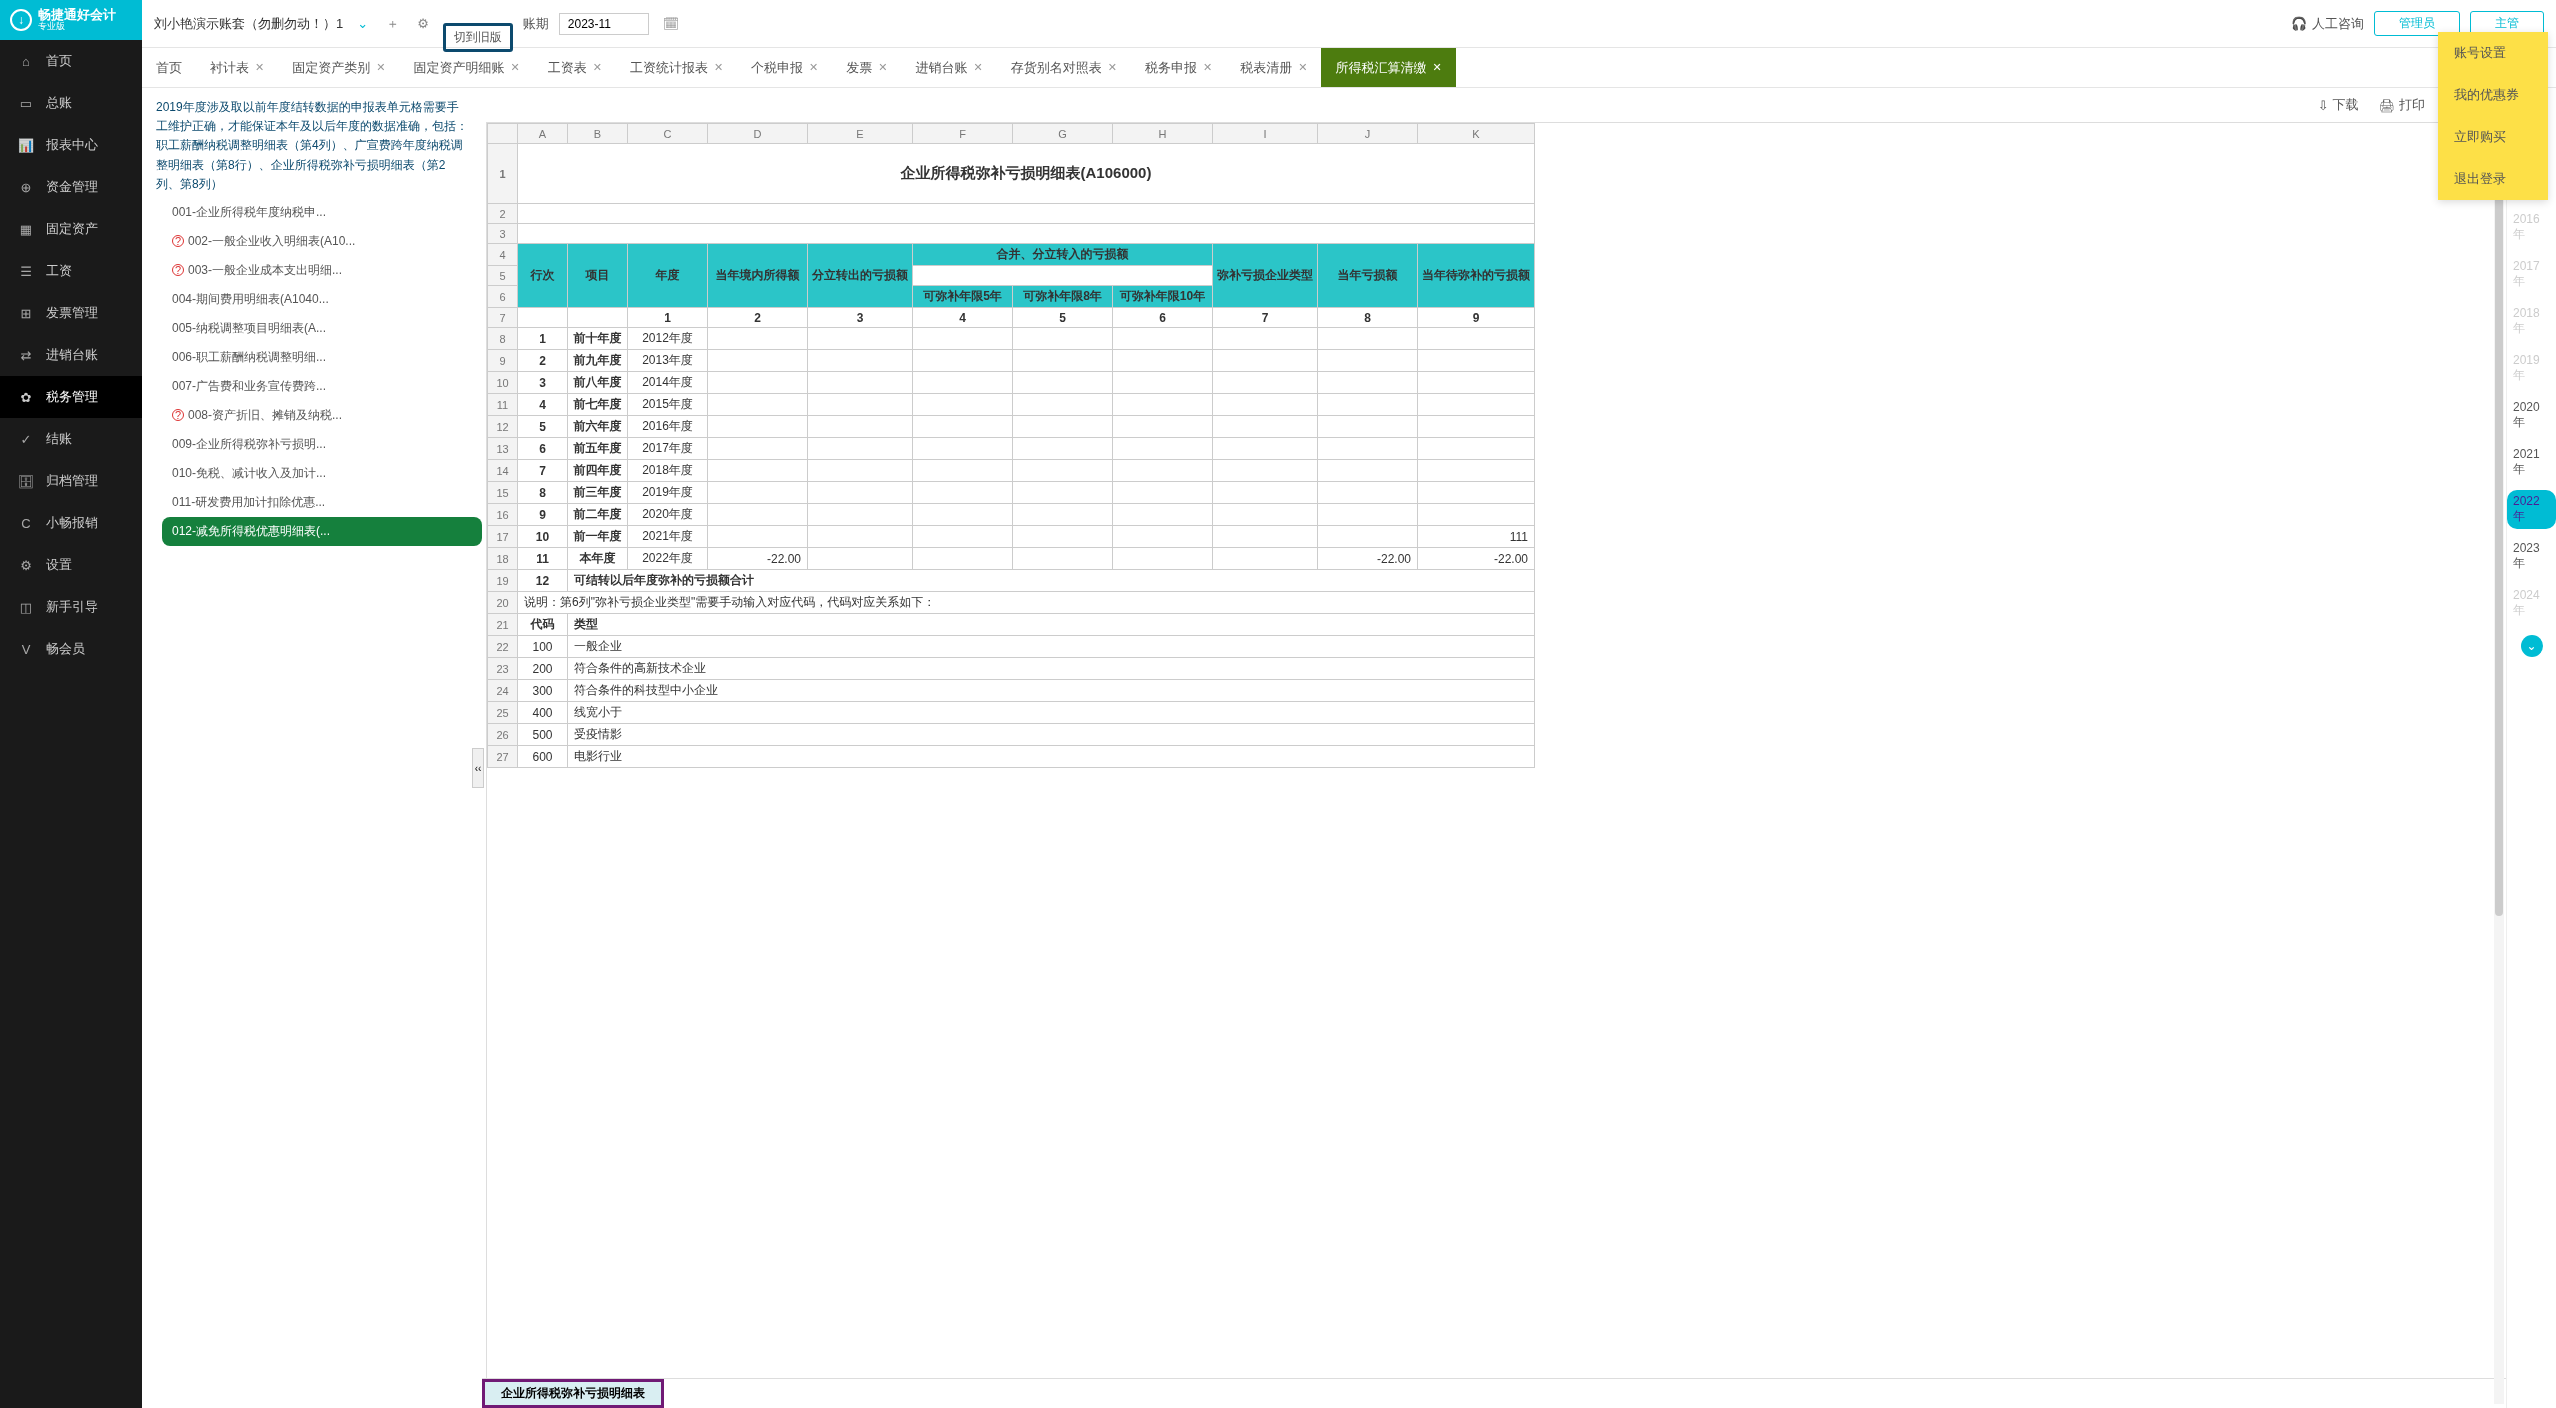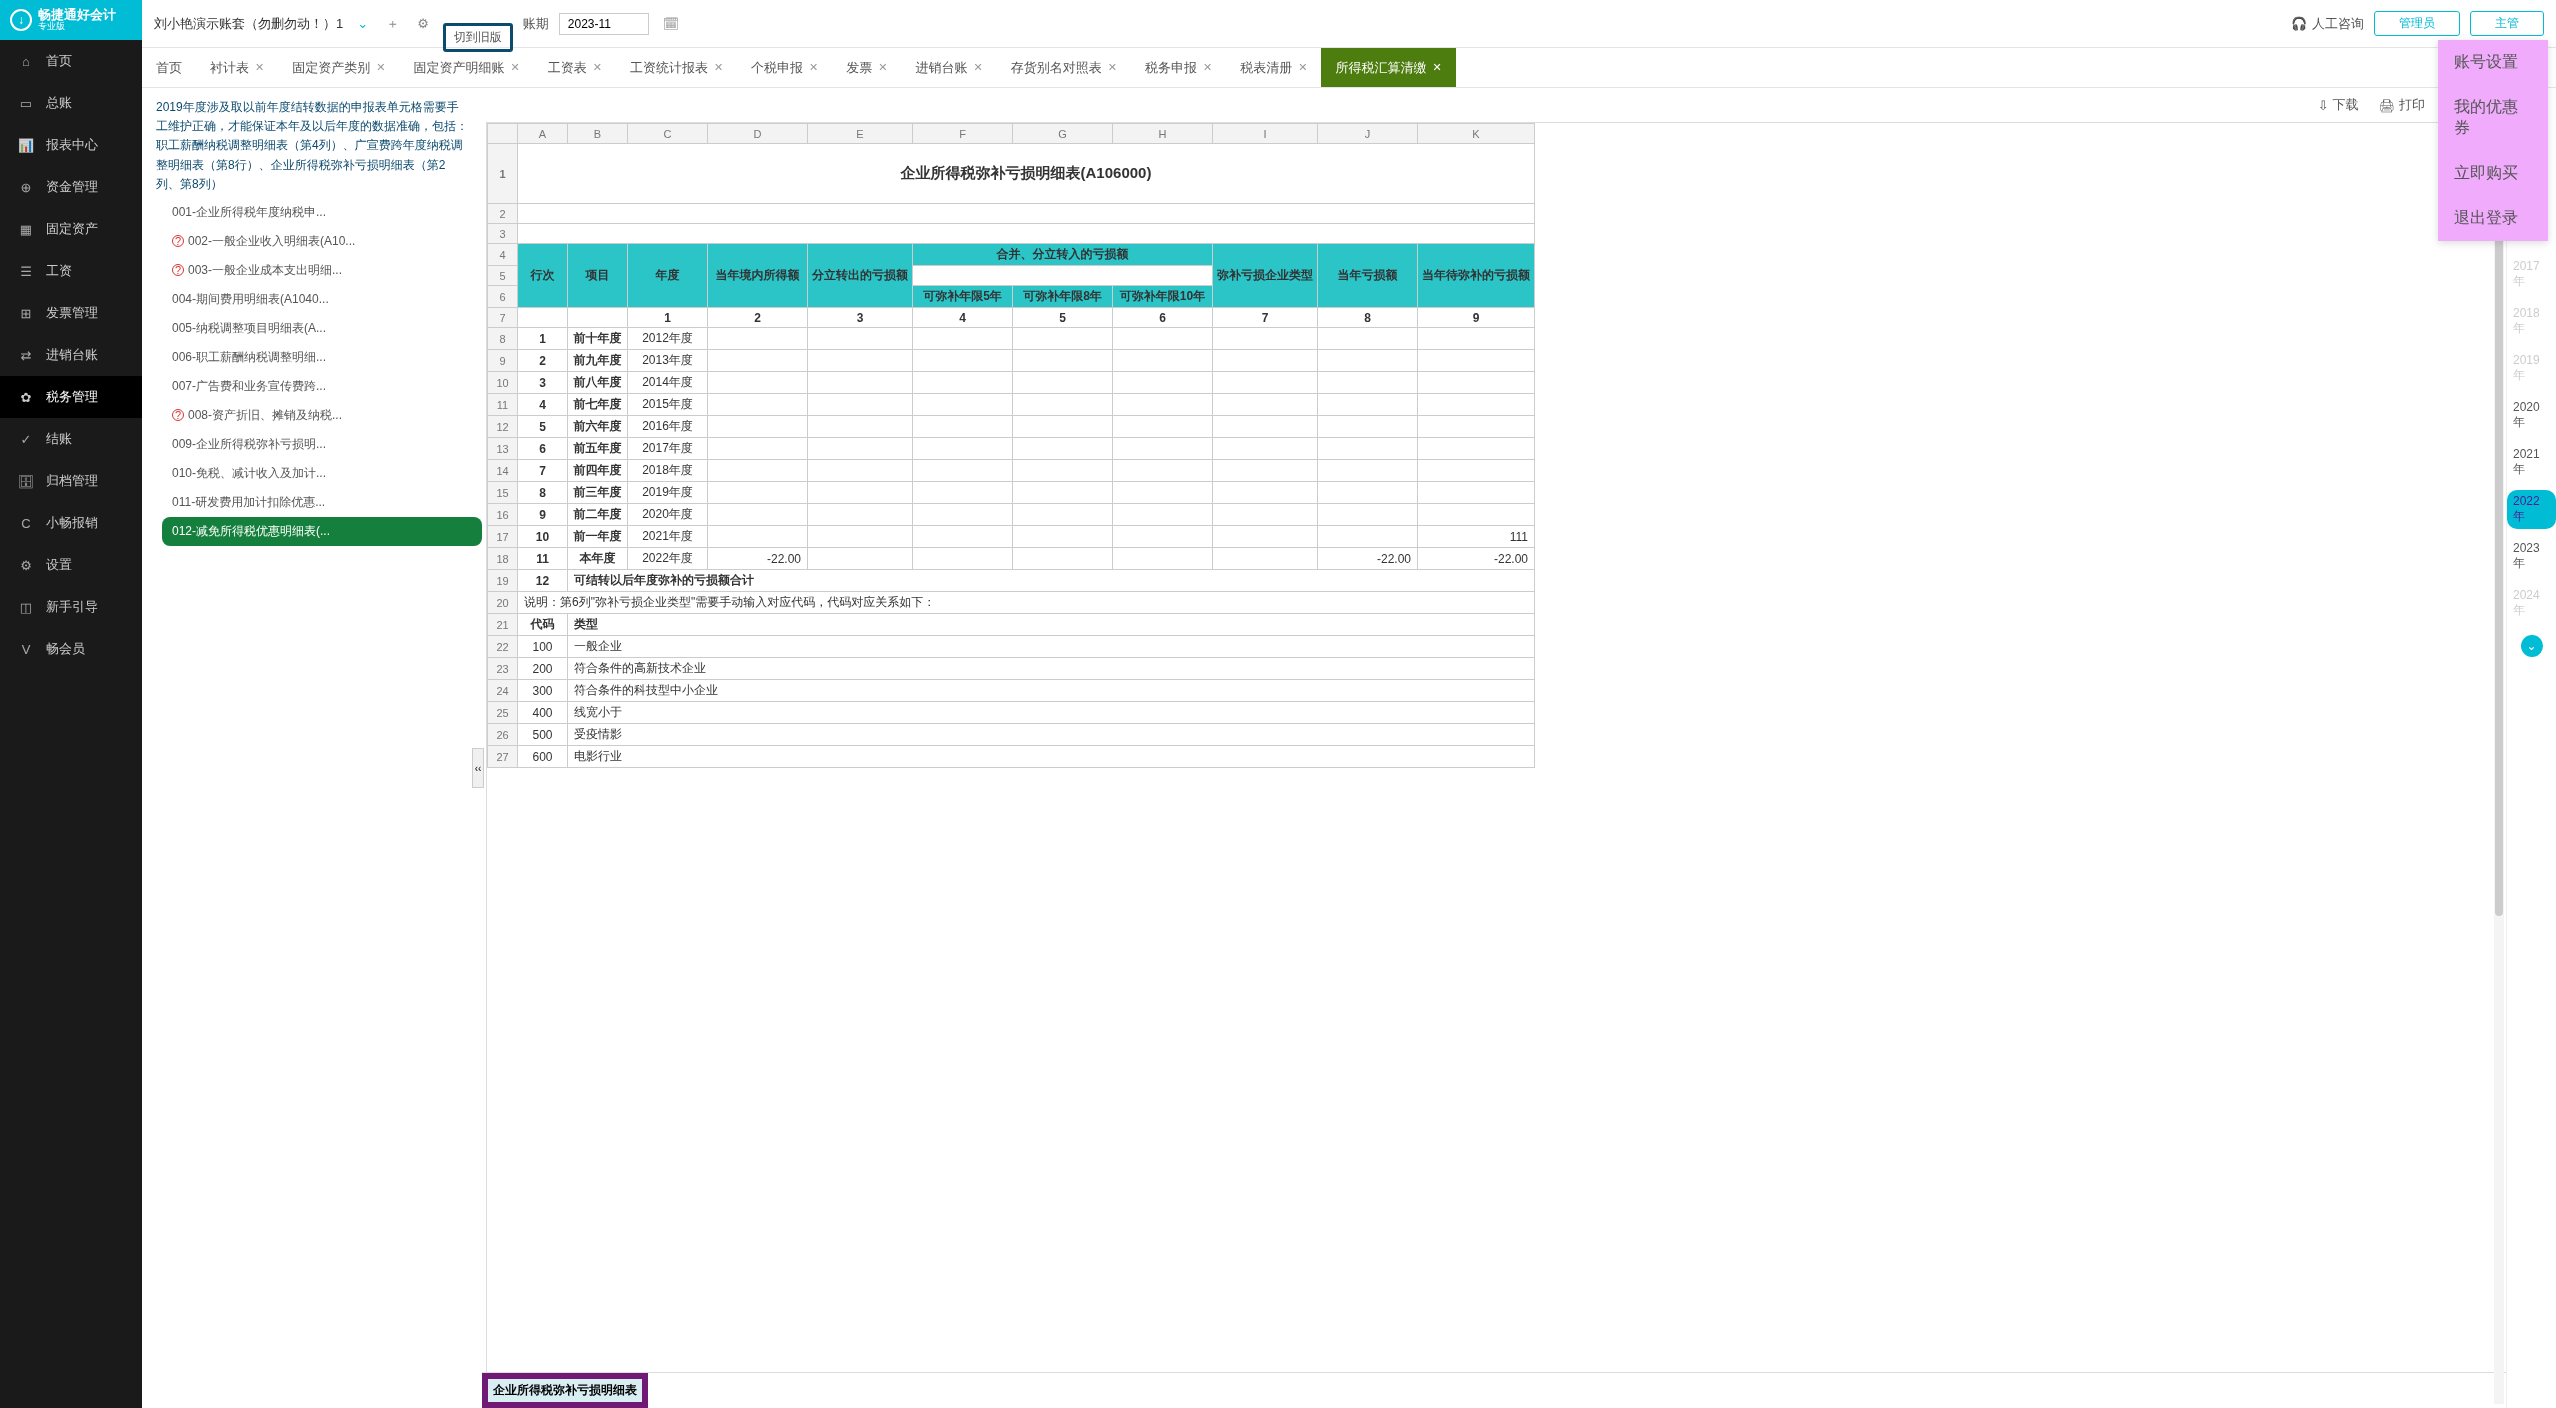--- a/index.html
+++ b/index.html
@@ -43,28 +43,28 @@
 .sheet { border-collapse: collapse; font-size: 12px; }
 .sheet td, .sheet th { border: 1px solid #ccc; padding: 2px 4px; height: 20px; text-align: center; color: #333; white-space: nowrap; }
 .sheet .rowhdr { background: #f3f3f3; width: 30px; color: #777; font-size: 11px; }
 .sheet .colhdr { background: #f3f3f3; color: #777; font-size: 11px; }
 .title-row td { font-weight: bold; font-size: 15px; height: 60px; border: 1px solid #ccc; }
 .teal { background: #2bc5c8; color: #fff; font-weight: bold; margin-left: 36px; }
 .bold { font-weight: bold; }
 .num { text-align: right !important; padding-right: 6px !important; }
 .left { text-align: left !important; padding-left: 6px !important; }
 .sheet-tab { margin-top: auto; border-top: 1px solid #ddd; font-size: 12px; }
-.sheet-tab span { display: inline-block; padding: 3px 5px; background: #d9eef2; border: 6px solid #701a75; font-weight: bold; }
+.sheet-tab span { display: inline-block; padding: 3px 16px; background: #d9eef2; border: 3px solid #701a75; font-weight: bold; }
 .collapse-handle { position: absolute; left: 330px; top: 50%; width: 12px; height: 40px; background: #f0f0f0; border: 1px solid #ccc; display: flex; align-items: center; justify-content: center; font-size: 10px; cursor: pointer; z-index: 5; }
 .year-panel { width: 50px; background: #fff; border-left: 1px solid #eee; display: flex; flex-direction: column; align-items: center; padding-top: 120px; gap: 8px; font-size: 12px; }
 .year-item { padding: 4px 6px; border-radius: 10px; cursor: pointer; color: #555; }
 .year-item.disabled { color: #ccc; }
 .year-item.active { background: #00bcd4; color: #4c1d95; }
 .year-toggle { width: 22px; height: 22px; background: #00bcd4; color: #fff; border-radius: 50%; display: flex; align-items: center; justify-content: center; cursor: pointer; margin-top: 4px; }
-.dropdown { position: absolute; top: 40px; right: 8px; width: 110px; background: #f0abfc; box-shadow: 0 2px 8px rgba(0,0,0,.15); z-index: 100; font-size: 16px; }
+.dropdown { position: absolute; top: 32px; right: 8px; width: 110px; background: #fde047; box-shadow: 0 2px 8px rgba(0,0,0,.15); z-index: 100; font-size: 13px; }
 .dropdown-item { padding: 12px 16px; cursor: pointer; color: #555; }
 .scroll-ind { position: absolute; right: 52px; top: 96px; bottom: 4px; width: 10px; background: #f4f4f4; }
 .scroll-thumb { position: absolute; left: 1px; right: 1px; top: 0; height: 60%; background: #ccc; border-radius: 4px; }
 </style>
 </head>
 <body>
 
 <div class="app">
   <div class="sidebar">
     <div class="logo">

